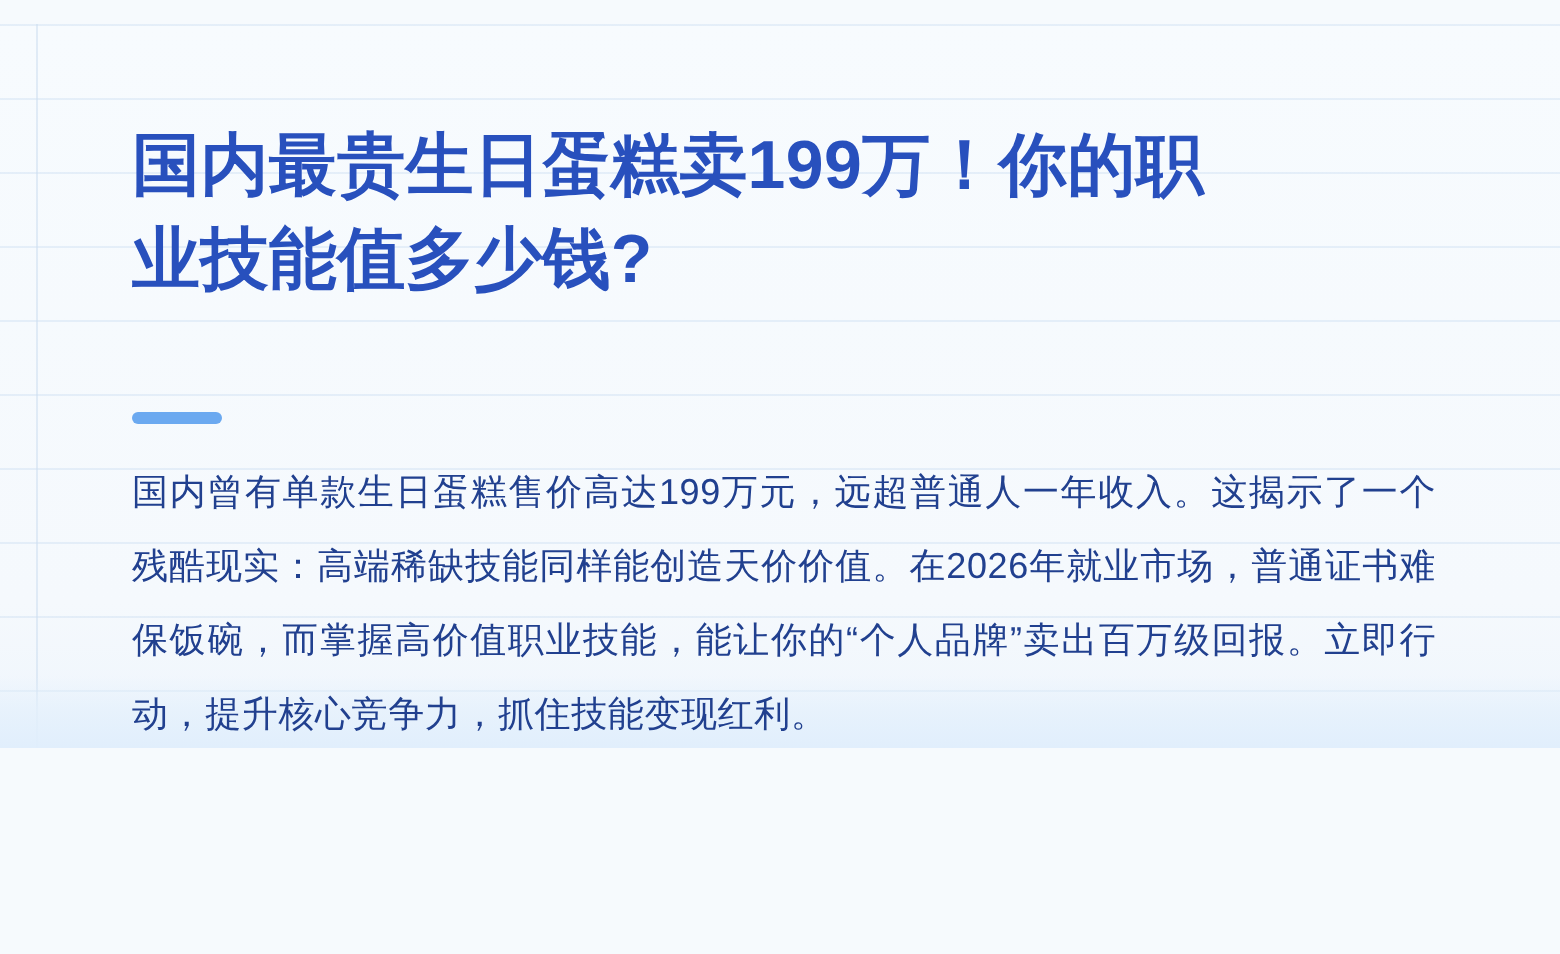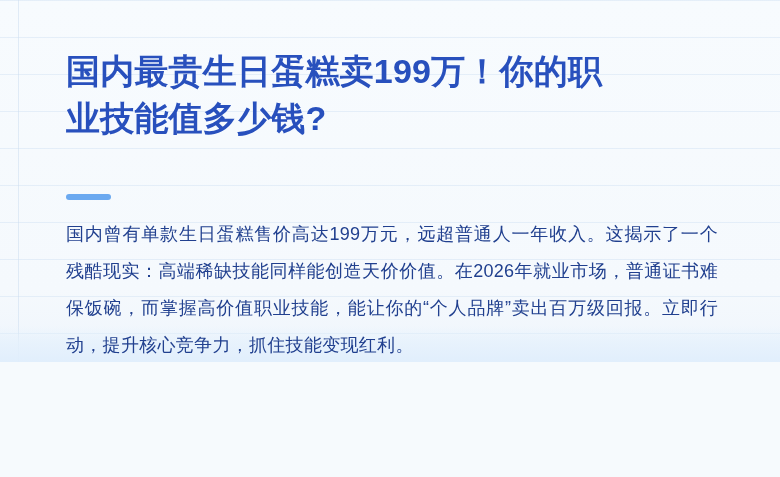--- a/index.html
+++ b/index.html
@@ -30,20 +30,21 @@
         rgba(255,255,255,0) 100%),
       
       repeating-linear-gradient(to bottom,
         rgba(210,226,243,0.50) 0px,
         rgba(210,226,243,0.50) 1px,
         rgba(255,255,255,0) 1px,
         rgba(255,255,255,0) 37px),
       
       linear-gradient(to bottom, #f7fbfe 0%, #f5f9fd 80%, #eef5fc 100%);
     overflow: hidden;
+    margin-top: 12px;
   }
 
   
   #bottom-band {
     position: absolute;
     left: 0;
     right: 0;
     bottom: 0;
     height: 36px;
     background: linear-gradient(to bottom,

